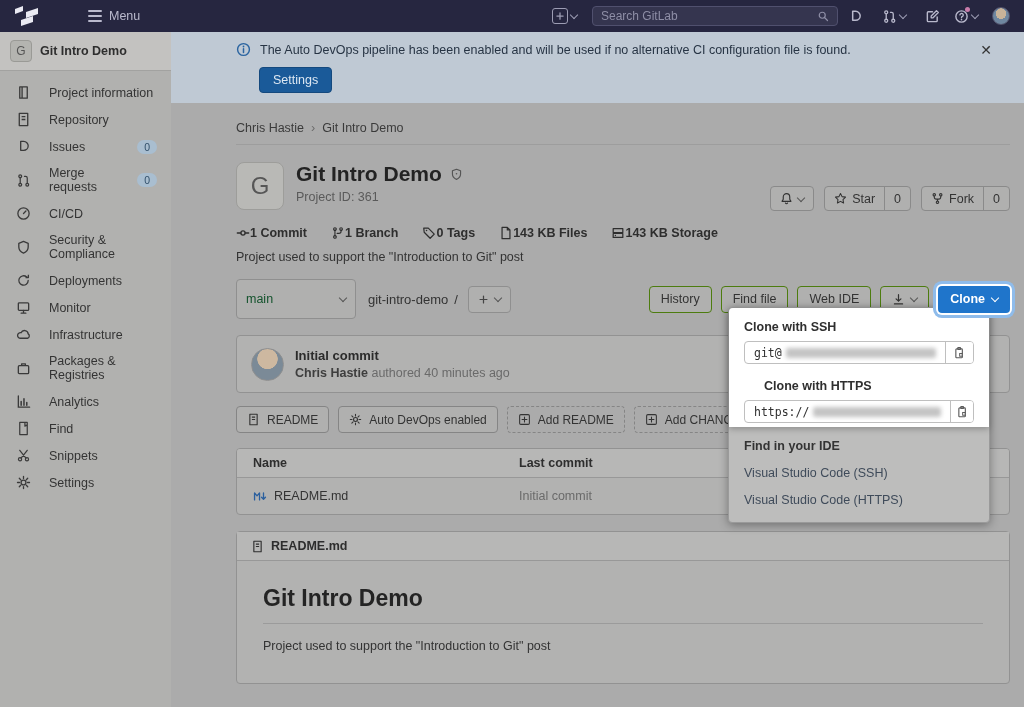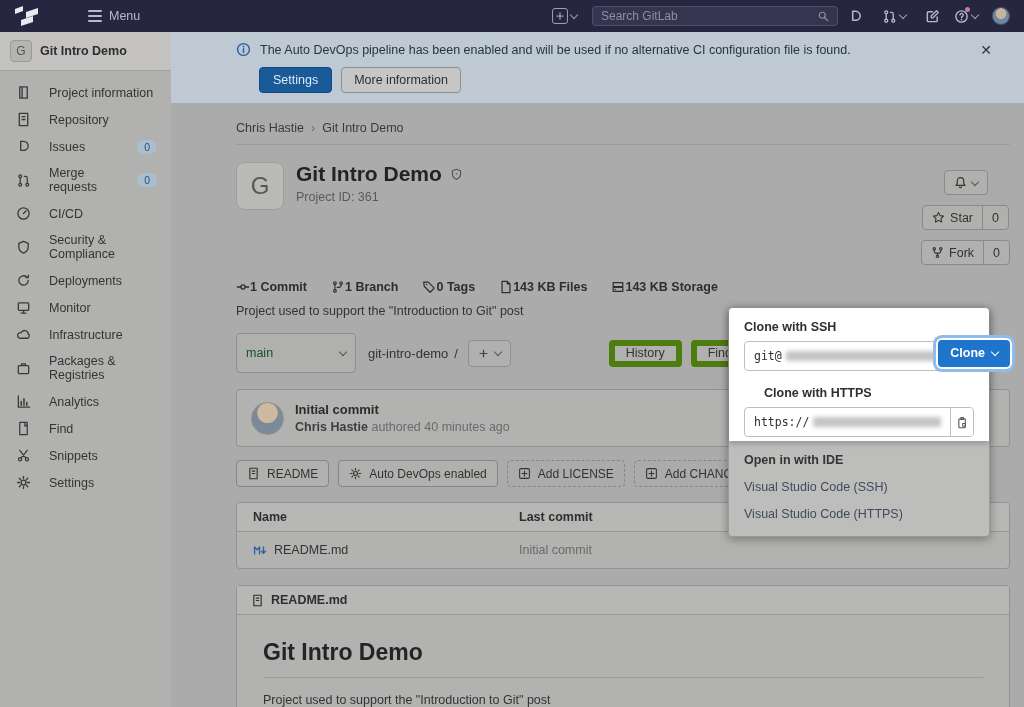--- a/index.html
+++ b/index.html
@@ -66,41 +66,41 @@
   .crumb { cursor:pointer; }
   .crumb-sep { color:#6b6b6b; }
 
   .proj-header { margin-top:17px; display:flex; align-items:flex-start; }
   .proj-avatar { width:48px; height:48px; border-radius:8px; background:#b9b9b6; border:1px solid #9d9d9a;
                  display:flex; align-items:center; justify-content:center; font-size:24px; color:#565656; }
   .proj-title-wrap { margin-left:12px; }
   .proj-title-row { display:flex; align-items:center; gap:8px; }
   .proj-title { font-size:21px; font-weight:bold; color:#232323; }
   .proj-id { font-size:12.5px; color:#5a5a5a; margin-top:4px; }
-  .header-actions { margin-left:auto; display:flex; gap:10px; align-items:center; margin-top:8px;flex-direction:column; }
+  .header-actions { margin-left:auto; display:flex; gap:10px; align-items:center; margin-top:24px; }
   .hbtn { display:flex; align-items:center; border:1px solid #8a8a8a; border-radius:4px; background:#b0b0af;
           height:25px; font-size:12.5px; color:#333; cursor:pointer; }
   .hbtn .seg { display:flex; align-items:center; gap:5px; padding:0 9px; height:100%; }
   .hbtn .cnt { border-left:1px solid #8a8a8a; padding:0 9px; display:flex; align-items:center; height:100%; }
 
   .stats { margin-top:15px; display:flex; gap:24px; align-items:center; }
   .stat { display:flex; align-items:center; font-size:12.5px; font-weight:bold; color:#2e2e2e; cursor:pointer; }
   .desc { margin-top:10px; font-size:12.5px; color:#333; }
 
   .controls { margin-top:15px; display:flex; align-items:center; gap:8px; }
   .branch-select { width:120px; height:40px; border:1px solid #8f8f8f; background:#b0b0af; border-radius:4px;
                    display:flex; align-items:center; padding:0 9px; font-size:12.5px; color:#14532d; cursor:pointer; }
   .branch-select .chev2 { margin-left:auto; }
   .chev2 { width:6px; height:6px; border-right:1.6px solid #555; border-bottom:1.6px solid #555;
            transform:rotate(45deg); margin-top:-2px; }
   .path { font-size:13px; color:#333; margin-left:4px; display:flex; gap:6px; align-items:center; }
   .plus-btn { height:27px; border:1px solid #8f8f8f; background:#b0b0af; border-radius:4px;
               display:flex; align-items:center; gap:6px; padding:0 9px; cursor:pointer; margin-left:2px; }
   .ctl-right { margin-left:auto; display:flex; gap:9px; align-items:center; }
-  .cbtn { height:27px; border:6px solid #4d7c0f; background:#b0b0af; border-radius:4px; font-size:12.5px;
+  .cbtn { height:27px; border:1px solid #4d7c0f; background:#b0b0af; border-radius:4px; font-size:12.5px;
           color:#333; display:flex; align-items:center; gap:6px; padding:0 11px; cursor:pointer; }
   .clone-btn { height:27px; background:#1f75cb; color:#fff; font-size:12.5px; font-weight:bold;
                border-radius:4px; display:flex; align-items:center; gap:7px; padding:0 12px; cursor:pointer;
                box-shadow:0 0 0 2px #ffffff, 0 0 0 5px #8fbceb; position:relative; z-index:6; }
   .clone-btn .chevw { width:6px; height:6px; border-right:1.8px solid #fff; border-bottom:1.8px solid #fff;
                       transform:rotate(45deg); margin-top:-2px; }
 
   .commit-card { margin-top:16px; border:1px solid #929292; border-radius:4px; background:#b2b2b1;
                  height:58px; display:flex; align-items:center; padding:0 14px; gap:11px; }
   .commit-avatar { width:33px; height:33px; border-radius:50%;
@@ -133,21 +133,21 @@
   .readme-title { font-size:23px; font-weight:bold; color:#242424; padding-bottom:11px; border-bottom:1px solid #9b9b9b; }
   .readme-text { margin-top:15px; font-size:12.5px; color:#333; }
 
   
   .clone-dd { position:absolute; left:492px; top:204px; width:262px; z-index:5; border-radius:4px;
               background:#bdbdbc; box-shadow:0 2px 10px rgba(0,0,0,0.35); border:1px solid #9a9a9a; }
   .clone-dd-top { background:#ffffff; border-radius:4px 4px 0 0; padding:12px 15px 4px;
                   box-shadow:0 2px 6px rgba(0,0,0,0.25); }
   .dd-label { font-size:12.5px; font-weight:bold; color:#2f2f2f; }
   .dd-label.https { margin-top:15px;margin-left:20px; }
-  .input-group { margin-top:7px; display:flex; height:30px; border:1px solid #bfbfbf; border-radius:4px;
+  .input-group { margin-top:7px; display:flex; height:23px; border:1px solid #bfbfbf; border-radius:4px;
                  overflow:hidden; background:#fff; }
   .clone-input { flex:1; display:flex; align-items:center; gap:4px; padding:0 9px;
                  font-family:"DejaVu Sans Mono", monospace; font-size:11.5px; color:#303030; cursor:text; }
   .redact { height:10px; background:#c4c4c4; border-radius:2px; filter:blur(2px); }
   .copy-btn { width:33px; border-left:1px solid #bfbfbf; display:flex; align-items:center;
               justify-content:center; background:#fff; cursor:pointer; }
   .clone-dd-bottom { padding:12px 15px 15px; }
   .dd-heading { font-size:12.5px; font-weight:bold; color:#333; }
   .dd-item { font-size:12.5px; color:#3f4b5a; margin-top:13px; cursor:pointer; }
 </style>
@@ -325,21 +325,20 @@
     <div class="banner-row">
       <svg width="15" height="15" viewBox="0 0 16 16">
         <circle cx="8" cy="8" r="6.3" fill="none" stroke="#2a64a0" stroke-width="1.5"></circle>
         <path d="M8 7.2v4" stroke="#2a64a0" stroke-width="1.6" stroke-linecap="round"></path>
         <circle cx="8" cy="4.8" r=".95" fill="#2a64a0"></circle>
       </svg>
       <div class="banner-msg">The Auto DevOps pipeline has been enabled and will be used if no alternative CI configuration file is found.</div>
     </div>
     <div class="banner-btns">
       <button class="btn-settings">Settings</button>
-      <button class="btn-moreinfo">More information</button>
     </div>
   </div>
   <span class="banner-close">✕</span>
 </div>
 
 <main class="page">
 
   <div class="breadcrumb">
     <span class="crumb">Chris Hastie</span>
     <span class="crumb-sep">›</span>
@@ -488,21 +487,21 @@
         <circle cx="8" cy="8" r="2.4" fill="none" stroke="#333" stroke-width="1.4"></circle>
         <path d="M8 1.6v2.1 M8 12.3v2.1 M1.6 8h2.1 M12.3 8h2.1 M3.5 3.5l1.5 1.5 M11 11l1.5 1.5 M12.5 3.5L11 5 M5 11l-1.5 1.5" stroke="#333" stroke-width="1.3" stroke-linecap="round"></path>
       </svg>
       <span>Auto DevOps enabled</span>
     </button>
     <button class="qbtn dashed">
       <svg width="13" height="13" viewBox="0 0 16 16">
           <rect x="2" y="2" width="12" height="12" rx="1.5" fill="none" stroke="#333" stroke-width="1.3"></rect>
           <path d="M8 5v6M5 8h6" stroke="#333" stroke-width="1.3" stroke-linecap="round"></path>
         </svg>
-      <span>Add LICENSE</span>
+      <span>Add README</span>
     </button>
     <button class="qbtn dashed">
       <svg width="13" height="13" viewBox="0 0 16 16">
           <rect x="2" y="2" width="12" height="12" rx="1.5" fill="none" stroke="#333" stroke-width="1.3"></rect>
           <path d="M8 5v6M5 8h6" stroke="#333" stroke-width="1.3" stroke-linecap="round"></path>
         </svg>
       <span>Add CHANGELOG</span>
     </button>
     <button class="qbtn dashed">
       <svg width="13" height="13" viewBox="0 0 16 16">
@@ -568,19 +567,19 @@
         <div class="copy-btn">
           <svg width="13" height="13" viewBox="0 0 16 16">
             <rect x="3.5" y="3.5" width="8" height="11" rx="1" fill="none" stroke="#5a5a5a" stroke-width="1.4"></rect>
             <rect x="5.8" y="1.8" width="3.5" height="2.6" rx=".6" fill="none" stroke="#5a5a5a" stroke-width="1.3"></rect>
             <rect x="8.2" y="9.2" width="3" height="3.4" fill="#fff" stroke="#5a5a5a" stroke-width="1.2"></rect>
           </svg>
         </div>
       </div>
     </div>
     <div class="clone-dd-bottom">
-      <div class="dd-heading">Open in with IDE</div>
+      <div class="dd-heading">Find in your IDE</div>
       <div class="dd-item">Visual Studio Code (SSH)</div>
       <div class="dd-item">Visual Studio Code (HTTPS)</div>
     </div>
   </div>
 
 </main>
 
 </body></html>

